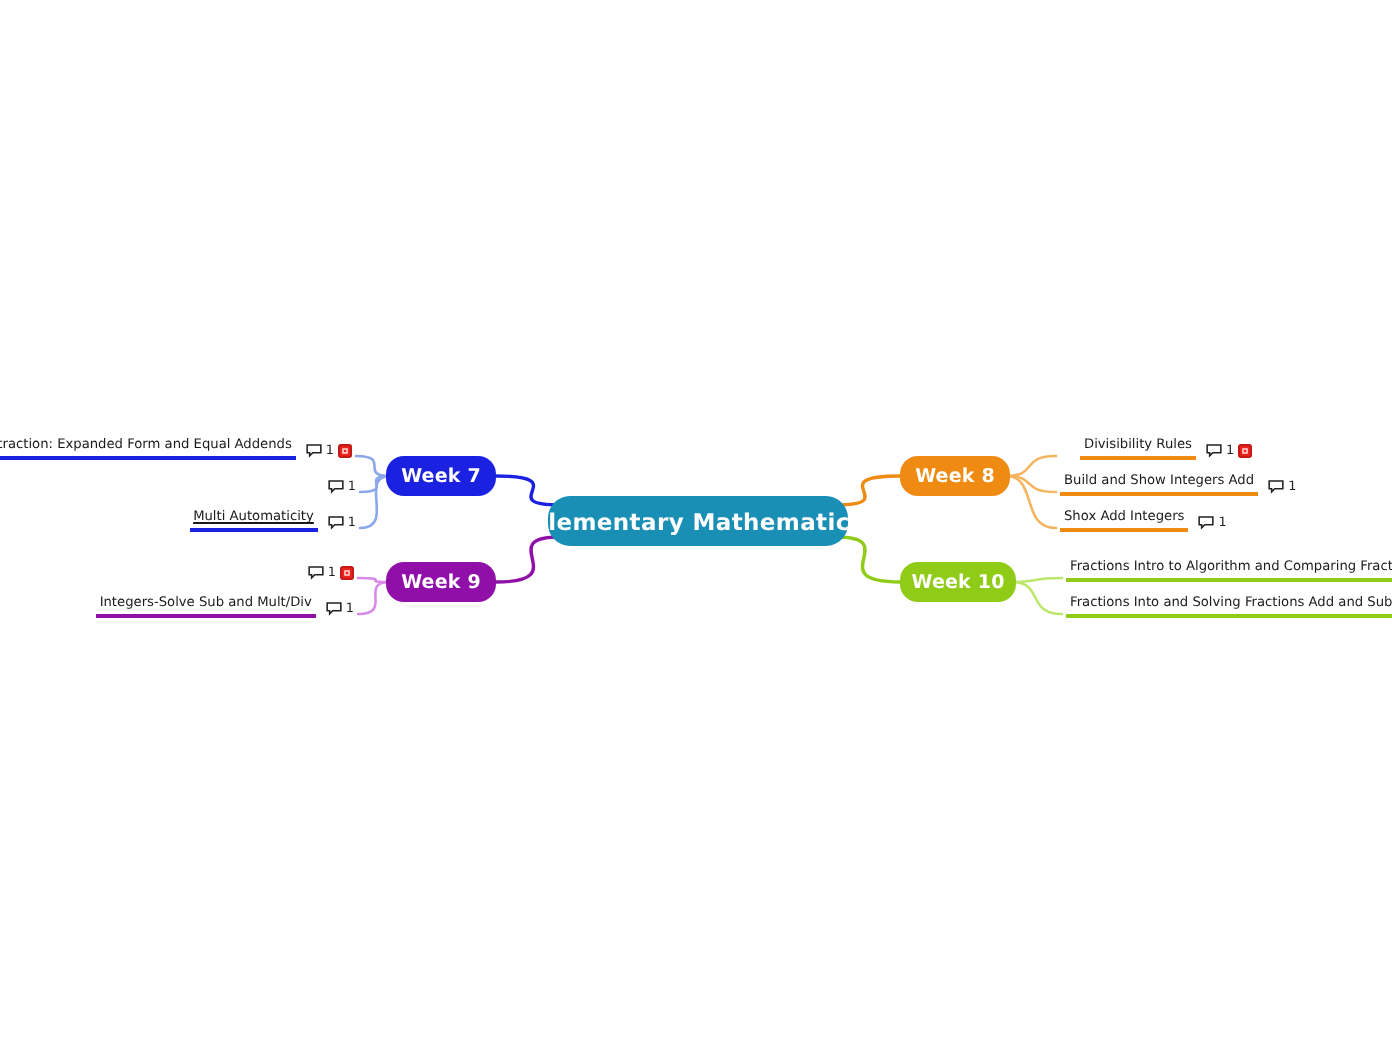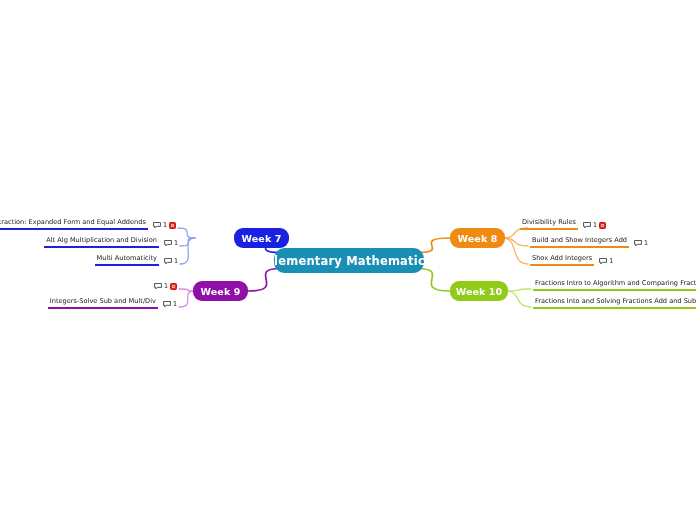--- a/index.html
+++ b/index.html
@@ -71,48 +71,47 @@
       <path d="M 503 238 C 519 238, 510 228, 528 228" stroke="#f5b45e" stroke-width="1.3" fill="none" stroke-linecap="round"></path>
       <path d="M 503 238 C 519 238, 510 246, 528 246" stroke="#f5b45e" stroke-width="1.3" fill="none" stroke-linecap="round"></path>
       <path d="M 503 238 C 519 238, 510 264, 528 264" stroke="#f5b45e" stroke-width="1.3" fill="none" stroke-linecap="round"></path>
       <path d="M 418 268.5 C 452 268.5, 410 291, 450 291" stroke="#8fcb17" stroke-width="1.7" fill="none" stroke-linecap="round"></path>
       <path d="M 506 291 C 522 291, 513 289, 531 289" stroke="#bbe86a" stroke-width="1.3" fill="none" stroke-linecap="round"></path>
       <path d="M 506 291 C 522 291, 513 307, 531 307" stroke="#bbe86a" stroke-width="1.3" fill="none" stroke-linecap="round"></path>
     </svg>
 <div class="node root" style="left: 274px; top: 248px; width: 150px; height: 25px; background: rgb(26, 143, 181);">
       <span>Elementary Mathematics</span>
     </div>
-    <div class="node branch" style="left: 193px; top: 228px; width: 55px; height: 20px; background: rgb(26, 33, 224); margin-left: 41px;">
+    <div class="node branch" style="left: 193px; top: 228px; width: 55px; height: 20px; background: rgb(26, 33, 224);">
       <span>Week 7</span>
     </div>
     <div class="leaf align-right" style="position: absolute; left: -8px; top: 215px; width: 184px; flex-direction: row;">
       <span class="leaf-text" style="border-bottom-color: rgb(26, 33, 224);">Subtraction:  Expanded Form and Equal Addends</span>
       <span class="badges">
         <span class="note-icon">
           <svg viewBox="0 0 10 9" width="8" height="7">
             <path d="M0.6 0.6 H9.4 V5.6 H4.2 L2.2 7.6 V5.6 H0.6 Z" fill="none" stroke="#222" stroke-width="1"></path>
           </svg>
         </span>
         <span class="note-count">1</span>
         <span class="flag-icon"></span>
       </span>
     </div>
     <div class="leaf align-right" style="position: absolute; left: 34px; top: 233px; width: 144px; flex-direction: row;">
-      <span class="leaf-text" style="border-bottom-color: rgb(26, 33, 224);">Alt Alg Multiplication and Division</span>
       <span class="badges">
         <span class="note-icon">
           <svg viewBox="0 0 10 9" width="8" height="7">
             <path d="M0.6 0.6 H9.4 V5.6 H4.2 L2.2 7.6 V5.6 H0.6 Z" fill="none" stroke="#222" stroke-width="1"></path>
           </svg>
         </span>
         <span class="note-count">1</span>
       </span>
     </div>
     <div class="leaf align-right" style="position: absolute; left: 72px; top: 251px; width: 106px; flex-direction: row;">
-      <span class="leaf-text" style="border-bottom-color: rgb(26, 33, 224);">Multi Automaticity</span>
+      <span class="leaf-text" style="border-bottom-color: rgb(26, 33, 224); text-decoration: underline;">Multi Automaticity</span>
       <span class="badges">
         <span class="note-icon">
           <svg viewBox="0 0 10 9" width="8" height="7">
             <path d="M0.6 0.6 H9.4 V5.6 H4.2 L2.2 7.6 V5.6 H0.6 Z" fill="none" stroke="#222" stroke-width="1"></path>
           </svg>
         </span>
         <span class="note-count">1</span>
       </span>
     </div>
     <div class="node branch" style="left: 193px; top: 281px; width: 55px; height: 20px; background: rgb(143, 15, 168); align-items: center;">
@@ -136,21 +135,21 @@
           <svg viewBox="0 0 10 9" width="8" height="7">
             <path d="M0.6 0.6 H9.4 V5.6 H4.2 L2.2 7.6 V5.6 H0.6 Z" fill="none" stroke="#222" stroke-width="1"></path>
           </svg>
         </span>
         <span class="note-count">1</span>
       </span>
     </div>
     <div class="node branch" style="left: 450px; top: 228px; width: 55px; height: 20px; background: rgb(239, 138, 19);">
       <span>Week 8</span>
     </div>
-    <div class="leaf" style="position: absolute; left: 520px; top: 215px; width: 92px; text-align: right;">
+    <div class="leaf" style="position: absolute; left: 540px; top: 215px; width: 92px; text-align: right;">
       <span class="leaf-text" style="border-bottom-color: rgb(239, 138, 19);">Divisibility Rules</span>
       <span class="badges">
         <span class="note-icon">
           <svg viewBox="0 0 10 9" width="8" height="7">
             <path d="M0.6 0.6 H9.4 V5.6 H4.2 L2.2 7.6 V5.6 H0.6 Z" fill="none" stroke="#222" stroke-width="1"></path>
           </svg>
         </span>
         <span class="note-count">1</span>
         <span class="flag-icon"></span>
       </span>

